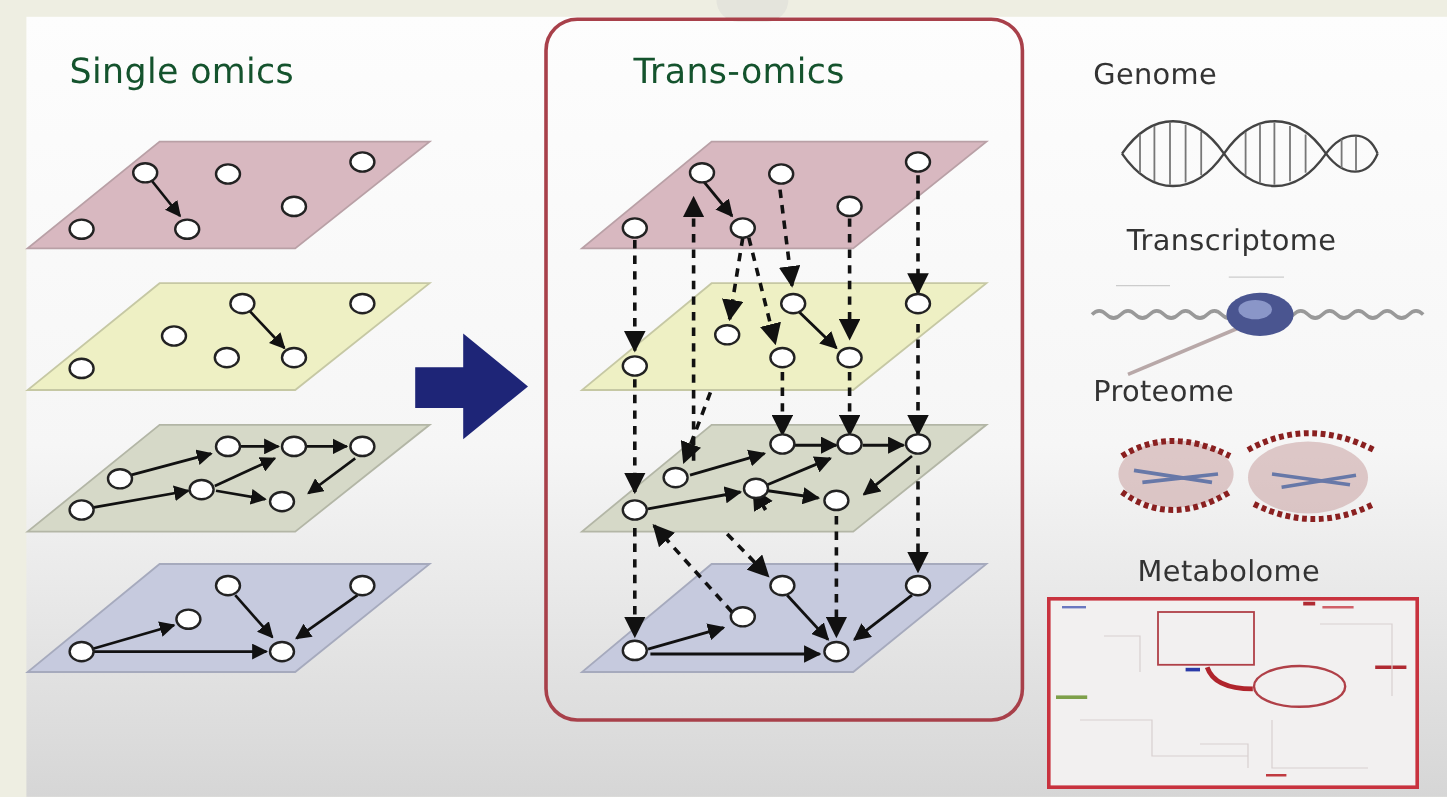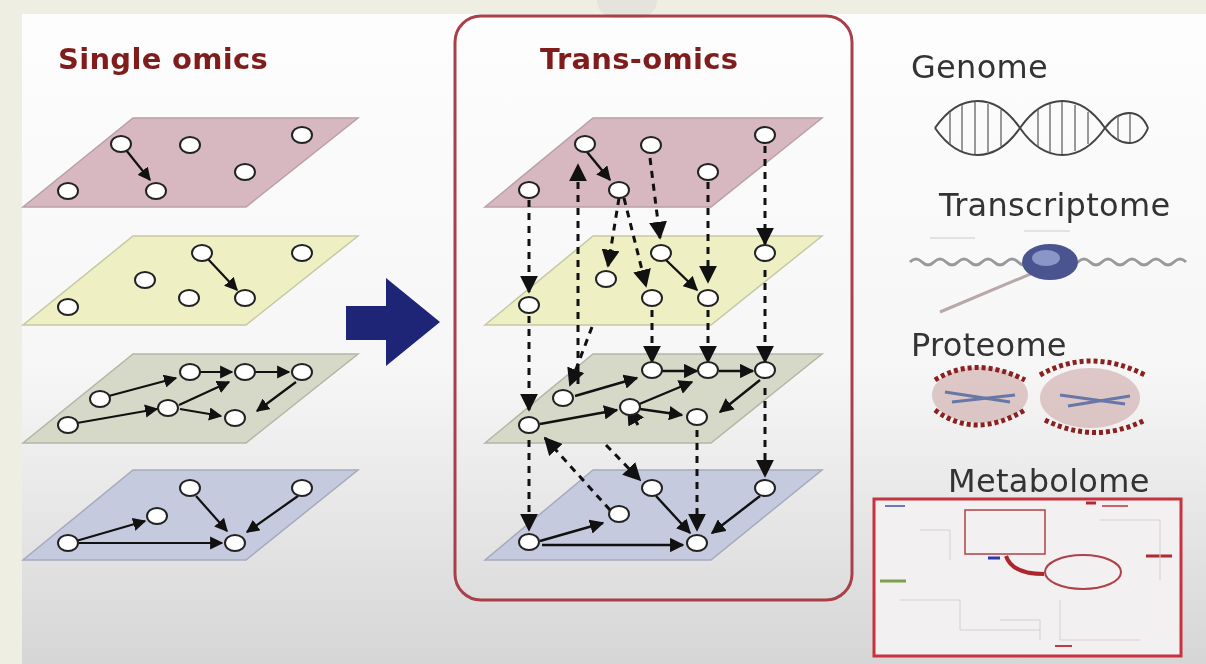--- a/index.html
+++ b/index.html
@@ -1,37 +1,37 @@
 <!DOCTYPE html>
 <html><head>
 <meta charset="utf-8">
 <style>
   html,body{margin:0;padding:0;}
   body{width:1206px;height:664px;overflow:hidden;position:relative;
        background:#eeeee2;font-family:"DejaVu Sans",sans-serif;}
   .slide{position:absolute;left:22px;top:14px;width:1184px;height:650px;
          background:linear-gradient(#fdfdfd 0%,#f6f6f6 55%,#d6d6d6 100%);}
   .top-dot{position:absolute;left:575px;top:-14px;width:60px;height:18px;border-radius:0 0 30px 30px;background:#e4e4dc;}
-  .title{position:absolute;font-size:29px;color:#7f1d1d;letter-spacing:0.3px;font-weight:bold;}
-  .label{position:absolute;font-size:32px;color:#333;letter-spacing:0.3px;}
+  .title{position:absolute;font-size:29px;color:#14532d;letter-spacing:0.3px;}
+  .label{position:absolute;font-size:24px;color:#333;letter-spacing:0.3px;}
   svg{position:absolute;left:0;top:0;}
 </style>
 </head>
 <body>
 
 <div class="slide">
   <div class="top-dot"></div>
 </div>
 
 <div class="title" style="left:58px;top:42px;">Single omics</div>
-<div class="title" style="left:540px;top:42px;">Trans-omics</div>
+<div class="title" style="left:528px;top:42px;">Trans-omics</div>
 
 <div class="label" style="left:911px;top:48px;">Genome</div>
 <div class="label" style="left:911px;top:186px;margin-left:28px;">Transcriptome</div>
-<div class="label" style="left:911px;top:326px;">Proteome</div>
+<div class="label" style="left:911px;top:312px;">Proteome</div>
 <div class="label" style="left:948px;top:462px;">Metabolome</div>
 
 <svg width="1206" height="664" viewBox="0 0 1206 664">
   <defs>
     <marker id="ah" viewBox="0 0 10 10" refX="9" refY="5" markerWidth="6" markerHeight="6" orient="auto-start-reverse">
       <path d="M0,0 L10,5 L0,10 z" fill="#111"></path>
     </marker>
   </defs>
 
   <g>

